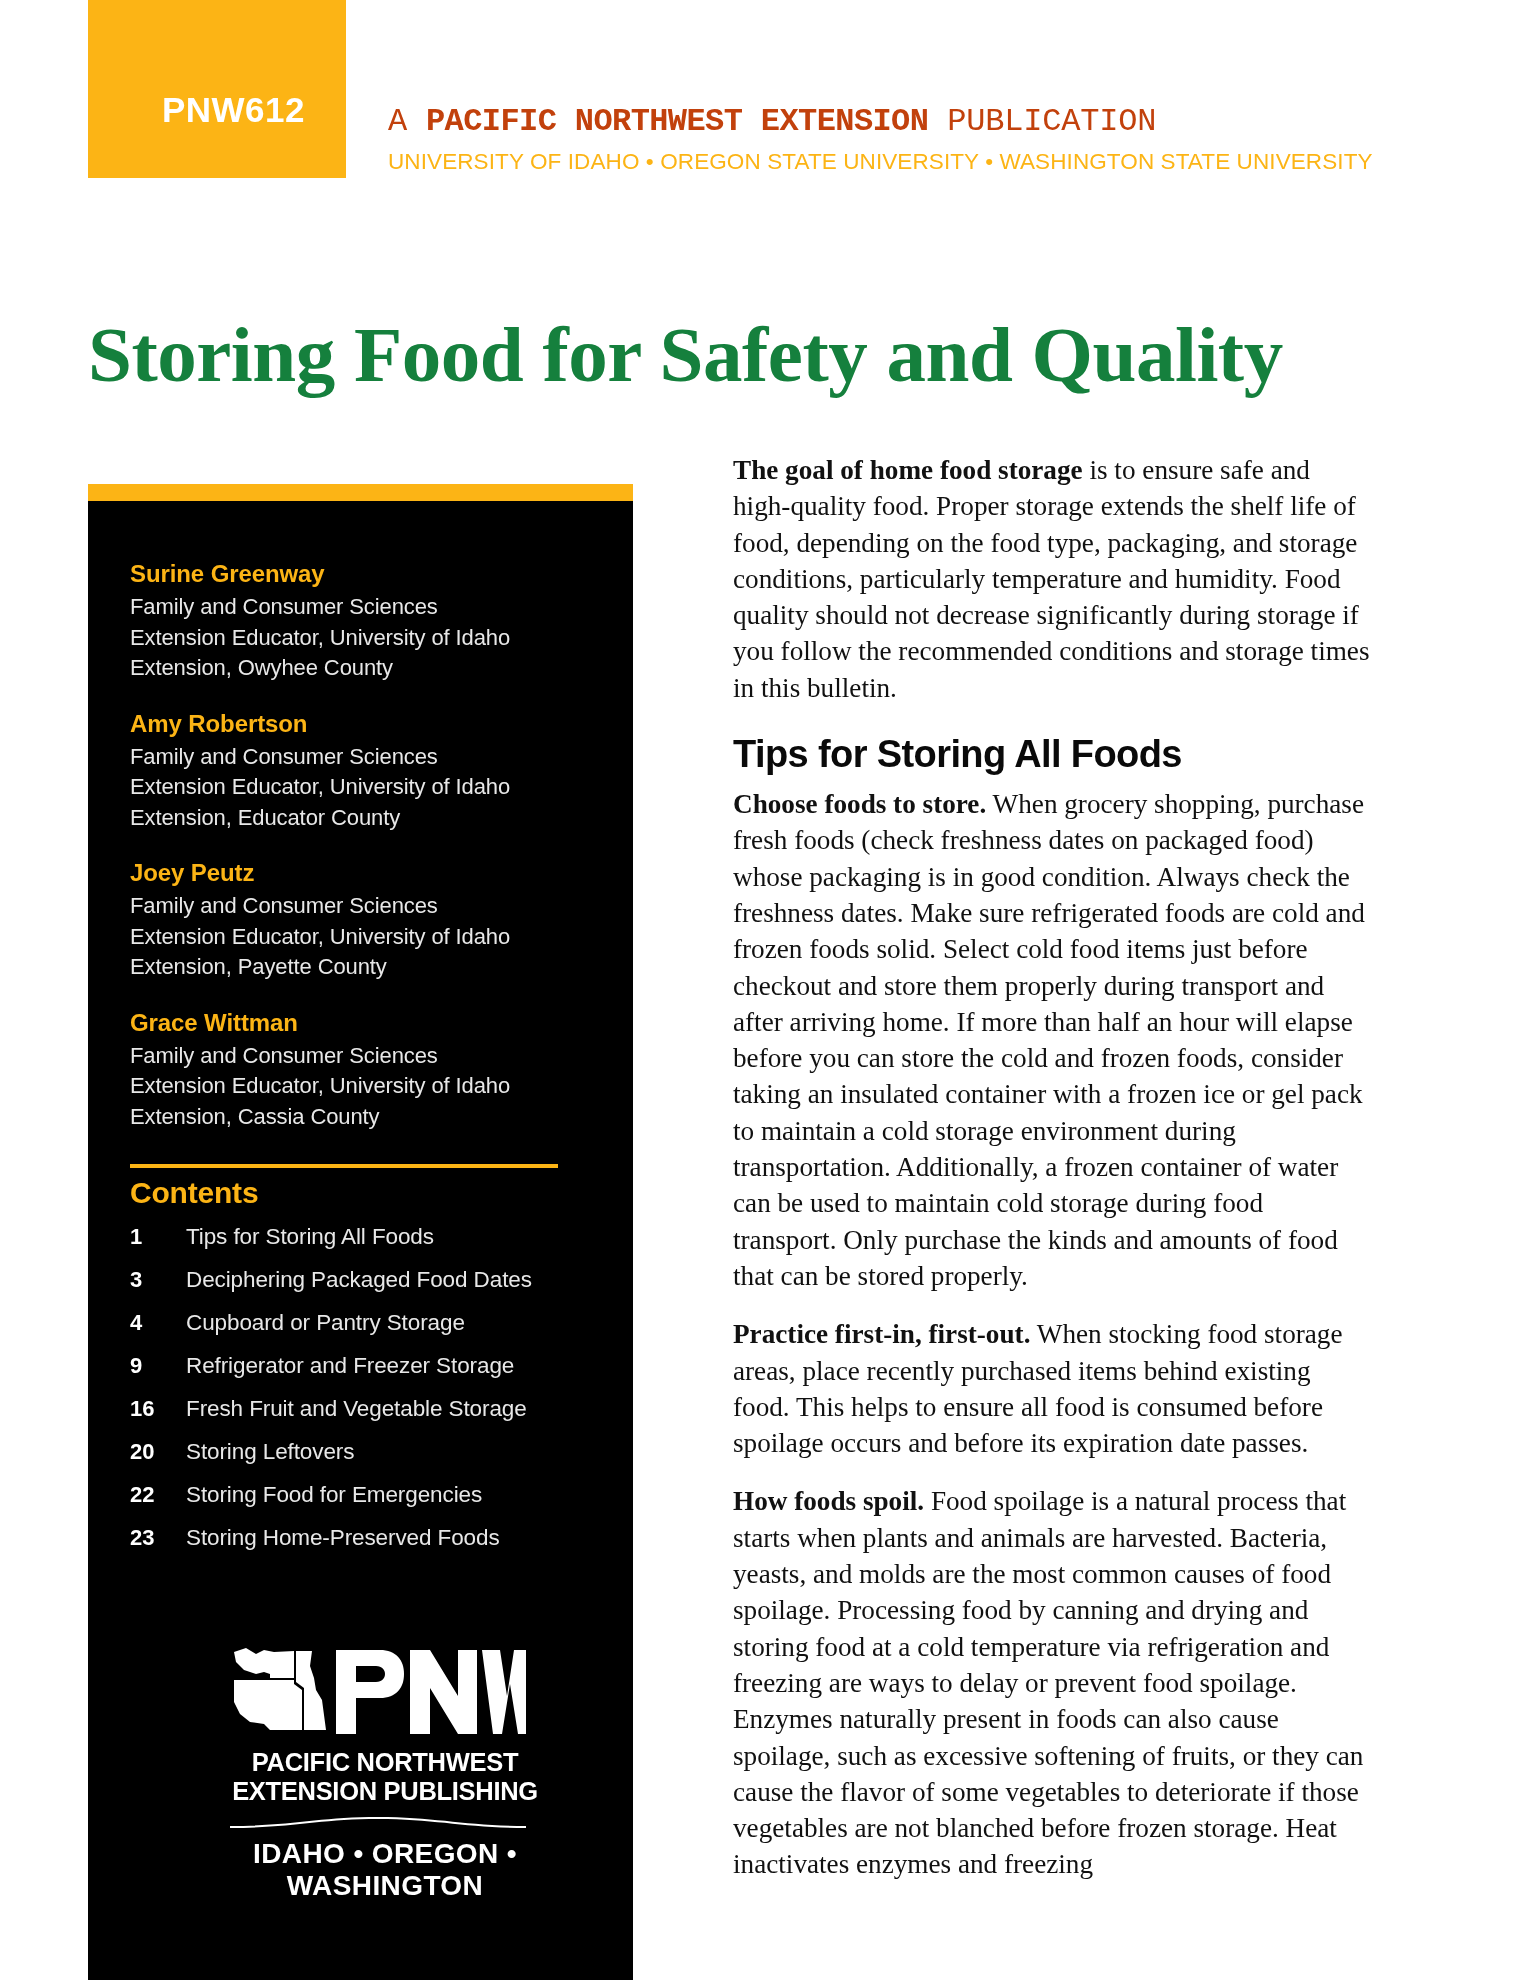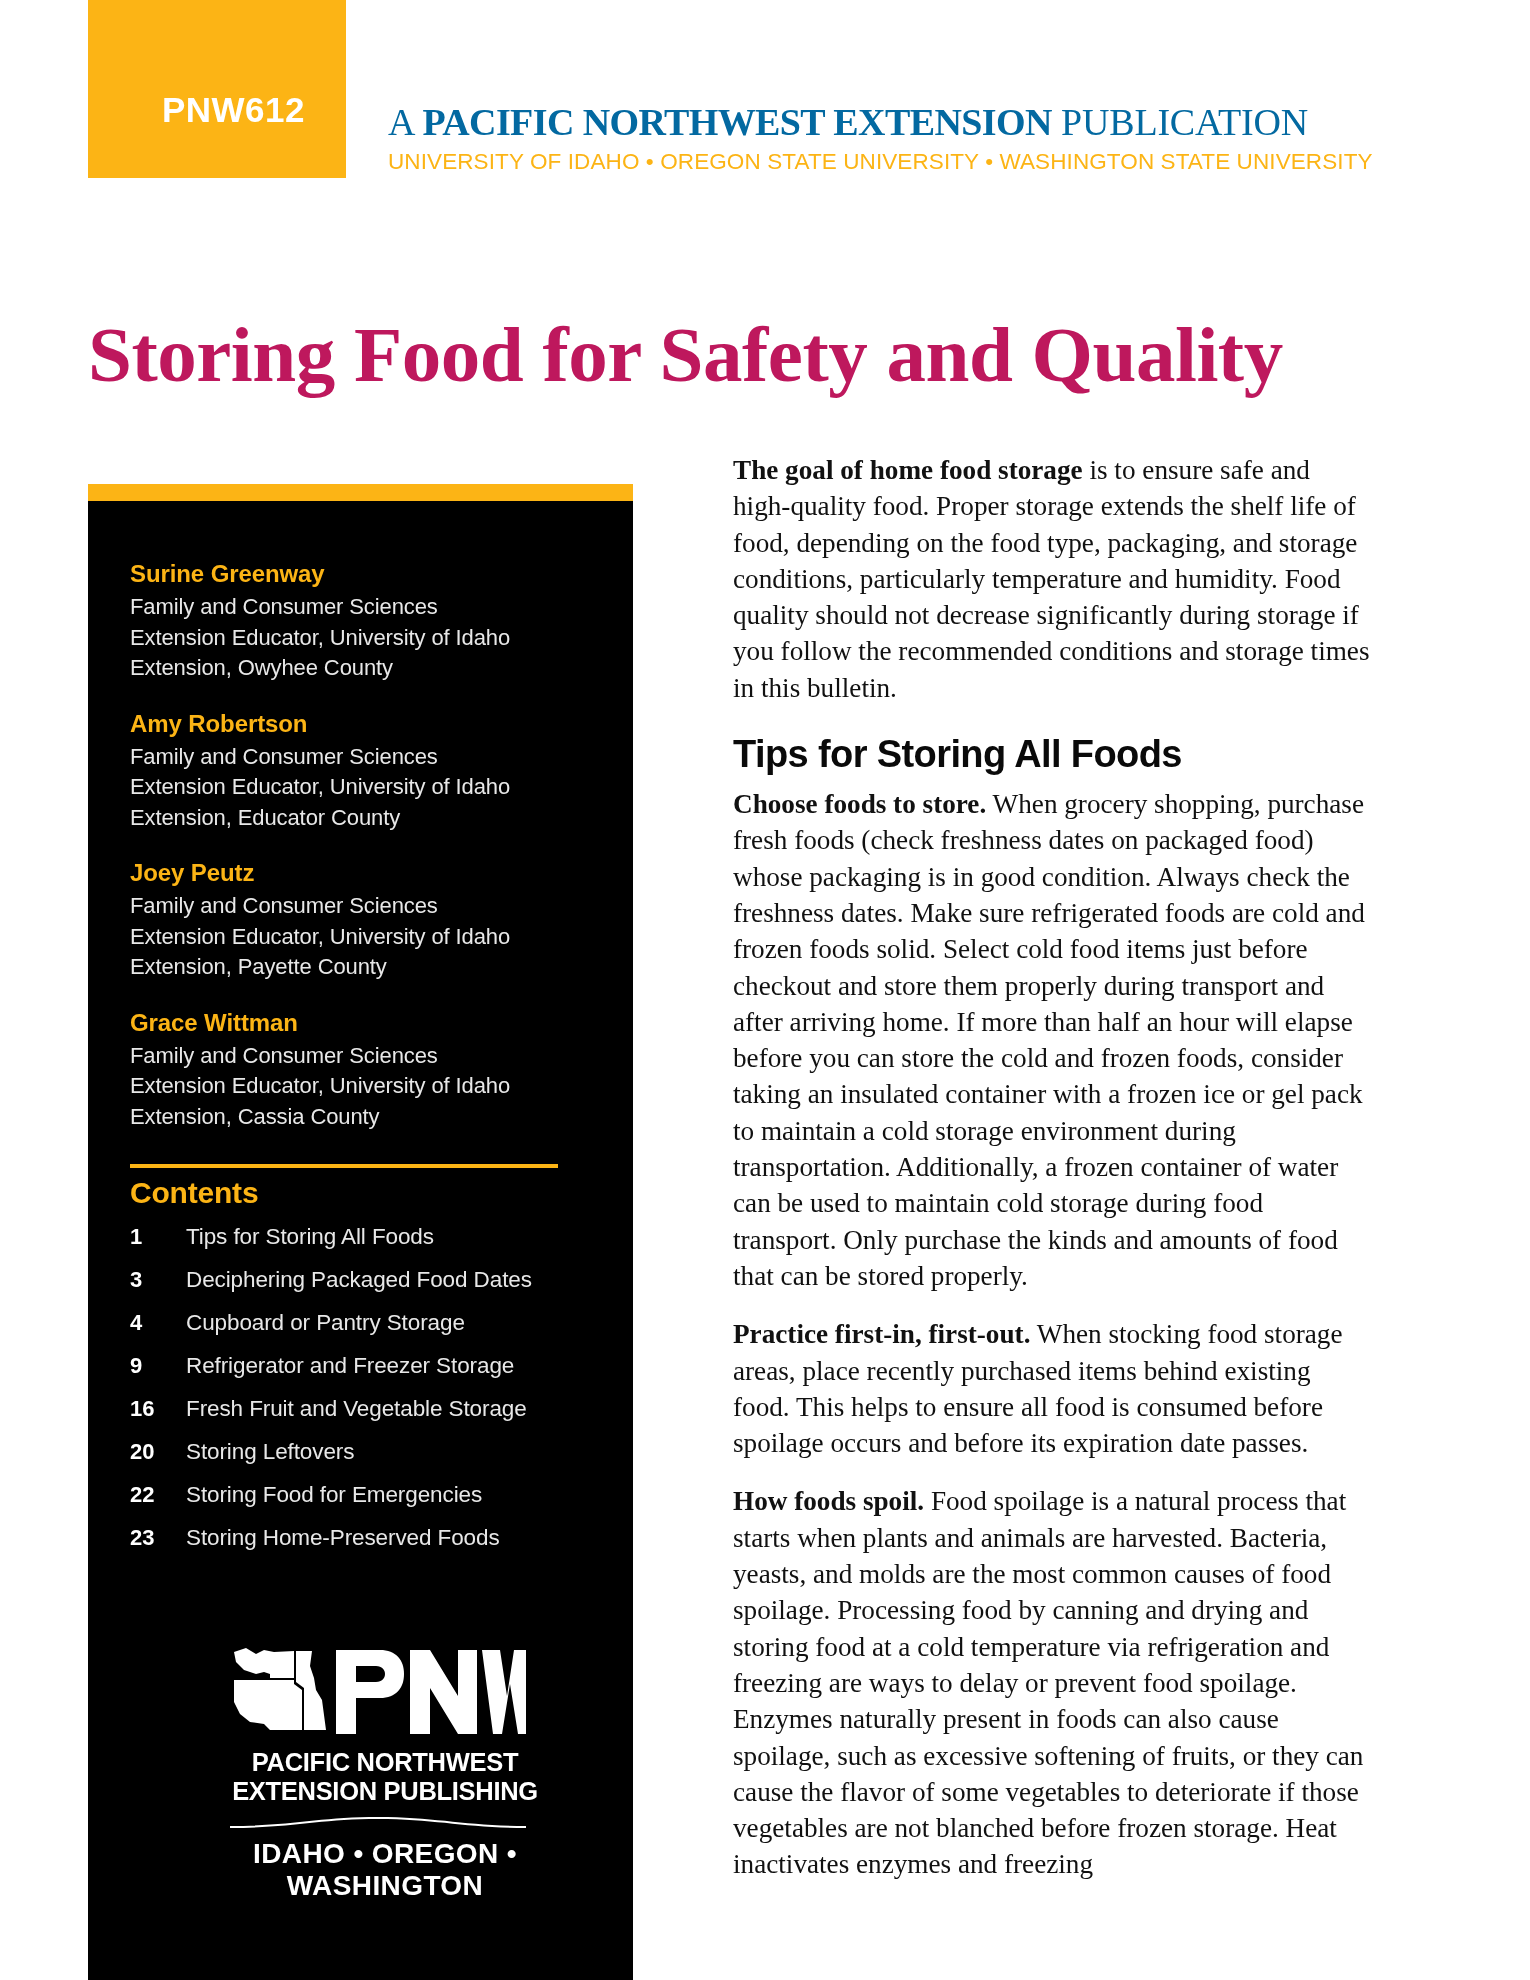--- a/index.html
+++ b/index.html
@@ -45,24 +45,24 @@
     font-size: 35px;
     letter-spacing: 0.5px;
     padding-left: 33px;
   }
   .masthead {
     position: absolute;
     left: 388px;
     top: 100px;
   }
   .masthead-line1 {
-    font-family: Liberation Serif, serif;
-    font-size: 38px;
+    font-family: Liberation Mono, monospace;
+    font-size: 32px;
     line-height: 44px;
-    color: #0369a1;
+    color: #c2410c;
     letter-spacing: -0.2px;
     white-space: nowrap;
   }
   .masthead-line1 .lite {
     font-weight: normal;
   }
   .masthead-line1 .heavy {
     font-weight: bold;
     letter-spacing: -0.6px;
   }
@@ -78,21 +78,21 @@
   
   .doc-title {
     position: absolute;
     left: 88px;
     top: 258px;
     width: 1360px;
     font-family: "Liberation Serif", serif;
     font-weight: bold;
     font-size: 79px;
     line-height: 88px;
-    color: #be185d;
+    color: #15803d;
     letter-spacing: -0.5px;
   }
 
   
   .sidebar {
     position: absolute;
     left: 88px;
     top: 484px;
     width: 545px;
     height: 1580px;

